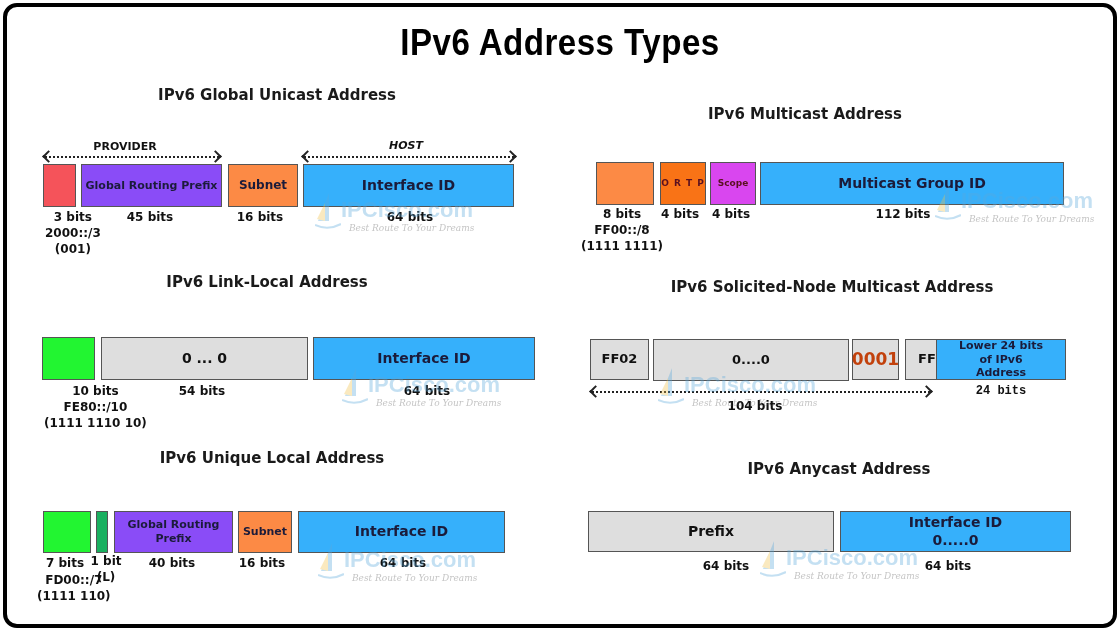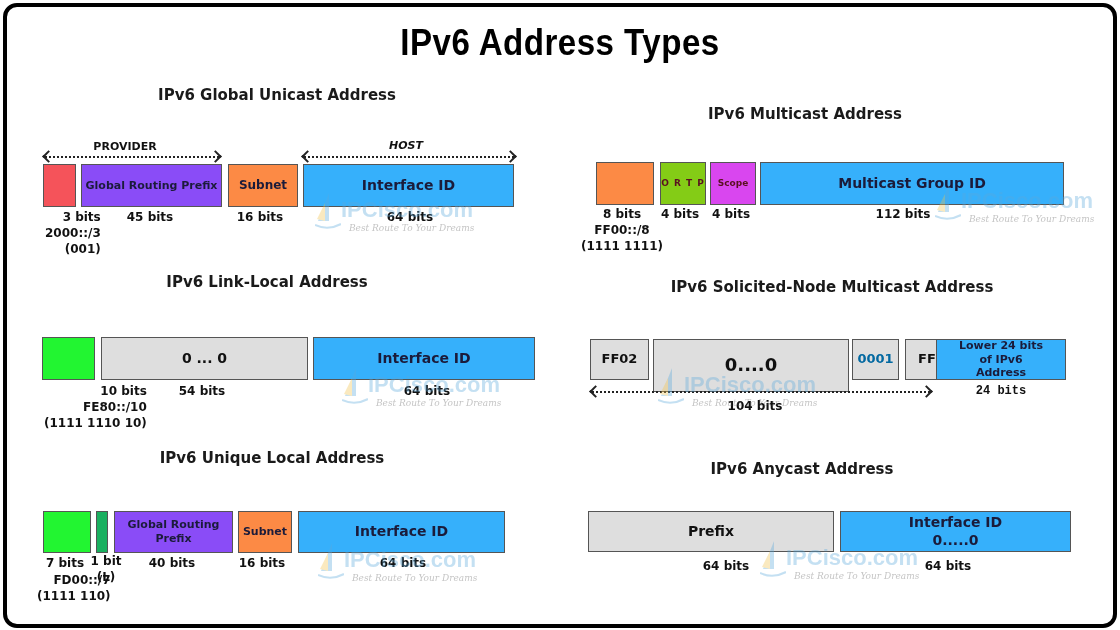--- a/index.html
+++ b/index.html
@@ -2,21 +2,21 @@
 <html><head>
 <meta charset="utf-8">
 <style>
   html, body { margin:0; padding:0; background:#ffffff; }
   body { width:1120px; height:630px; position:relative; overflow:hidden; font-family:"DejaVu Sans", sans-serif; color:#111; }
   .frame { position:absolute; left:3px; top:3px; width:1106px; height:617px; border:4px solid #000; border-radius:14px; background:#fff; }
   .main-title { position:absolute; left:0; width:1120px; top:22px; text-align:center; font-family:"Liberation Sans", sans-serif; font-weight:bold; font-size:36px; letter-spacing:0.5px; color:#000; transform:scaleX(0.92); }
   .sec-title { position:absolute; font-family:"DejaVu Sans", sans-serif; font-weight:bold; font-size:15px; color:#1a1a1a; white-space:nowrap; transform:translateX(-50%); }
   .box { position:absolute; box-sizing:border-box; border:1.5px solid #555; display:flex; align-items:center; justify-content:center; text-align:center; font-weight:bold; color:#1b1b3a; line-height:1.25; }
   .lbl { position:absolute; font-size:12px; font-weight:bold; color:#111; white-space:nowrap; transform:translateX(-50%); text-align:center; line-height:1.35; }
-  .lbl.left { transform:none; text-align:right; }
+  .lbl.left { transform:none; text-align:center; }
   .arrow { position:absolute; height:0; border-top:2px dotted #222; }
   .arrow::before, .arrow::after { content:""; position:absolute; top:-6px; width:7px; height:7px; border-top:2px solid #222; border-left:2px solid #222; }
   .arrow::before { left:-1px; transform:rotate(-45deg); }
   .arrow::after { right:-1px; transform:rotate(135deg); }
   .arrow-label { position:absolute; font-size:11px; font-weight:bold; transform:translateX(-50%); white-space:nowrap; }
   .wm { position:absolute; opacity:0.35; pointer-events:none; }
   .wm .wm-text { position:absolute; left:26px; top:-8px; font-size:22px; font-weight:bold; color:#5aa8dc; font-family:"Liberation Sans", sans-serif; white-space:nowrap; }
   .wm .wm-tag { position:absolute; left:34px; top:18px; font-size:9px; font-style:italic; color:#555; font-family:"DejaVu Serif", serif; white-space:nowrap; }
   .wm svg { position:absolute; left:0; top:-14px; }
 </style>
@@ -42,21 +42,21 @@
   <div>3 bits</div>
   <div>2000::/3</div>
   <div>(001)</div>
 </div>
 <div class="lbl" style="left:150px; top:209px;">45 bits</div>
 <div class="lbl" style="left:260px; top:209px;">16 bits</div>
 <div class="lbl" style="left:410px; top:209px;">64 bits</div>
 
 <div class="sec-title" style="left:805px; top:105px;">IPv6 Multicast Address</div>
 <div class="box" style="left:596px; top:162px; width:58px; height:43px; background:#fc8a45;"></div>
-<div class="box" style="left:660px; top:162px; width:46px; height:43px; background:#84cc16; font-size:9px; color:#5a1020; letter-spacing:1px;">O R T P</div>
+<div class="box" style="left:660px; top:162px; width:46px; height:43px; background:#f97316; font-size:9px; color:#5a1020; letter-spacing:1px;">O R T P</div>
 <div class="box" style="left:710px; top:162px; width:46px; height:43px; background:#d946ef; font-size:9px; color:#5a1020;">Scope</div>
 <div class="box" style="left:760px; top:162px; width:304px; height:43px; background:#36b0fb; font-size:14px;">Multicast Group ID</div>
 
 <div class="lbl" style="left:622px; top:206px;">
   <div>8 bits</div>
   <div>FF00::/8</div>
   <div>(1111 1111)</div>
 </div>
 <div class="lbl" style="left:680px; top:206px;">4 bits</div>
 <div class="lbl" style="left:731px; top:206px;">4 bits</div>
@@ -70,22 +70,22 @@
 <div class="lbl left" style="left:44px; top:383px;">
   <div>10 bits</div>
   <div>FE80::/10</div>
   <div>(1111 1110 10)</div>
 </div>
 <div class="lbl" style="left:202px; top:383px;">54 bits</div>
 <div class="lbl" style="left:427px; top:383px;">64 bits</div>
 
 <div class="sec-title" style="left:832px; top:278px;">IPv6 Solicited-Node Multicast Address</div>
 <div class="box" style="left:590px; top:339px; width:59px; height:41px; background:#dedede; font-size:13px; color:#111;">FF02</div>
-<div class="box" style="left:653px; top:339px; width:196px; height:53px; background:#dedede; font-size:18px; color:#111;">0....0</div>
-<div class="box" style="left:852px; top:339px; width:47px; height:41px; background:#dedede; font-size:13px; color:#0369a1;">0001</div>
+<div class="box" style="left:653px; top:339px; width:196px; height:42px; background:#dedede; font-size:13px; color:#111;">0....0</div>
+<div class="box" style="left:852px; top:339px; width:47px; height:41px; background:#dedede; font-size:17px; color:#c2410c;">0001</div>
 <div class="box" style="left:905px; top:339px; width:44px; height:41px; background:#dedede; font-size:13px; color:#111;">FF</div>
 <div class="box" style="left:936px; top:339px; width:130px; height:41px; background:#36b0fb; font-size:11px; padding:0 19px;">Lower 24 bits of IPv6 Address</div>
 
 <div class="arrow" style="left:592px; top:391px; width:338px;"></div>
 <div class="lbl" style="left:755px; top:398px;">104 bits</div>
 <div class="lbl" style="left:1001px; top:383px;font-family:Liberation Mono, monospace;">24 bits</div>
 
 <div class="sec-title" style="left:272px; top:449px;">IPv6 Unique Local Address</div>
 <div class="box" style="left:43px; top:511px; width:48px; height:42px; background:#22f531;"></div>
 <div class="box" style="left:96px; top:511px; width:12px; height:42px; background:#1ab060;"></div>
@@ -101,21 +101,21 @@
   <div>(1111 110)</div>
 </div>
 <div class="lbl" style="left:106px; top:553px;">
   <div>1 bit</div>
   <div>(L)</div>
 </div>
 <div class="lbl" style="left:172px; top:555px;">40 bits</div>
 <div class="lbl" style="left:262px; top:555px;">16 bits</div>
 <div class="lbl" style="left:403px; top:555px;">64 bits</div>
 
-<div class="sec-title" style="left:802px; top:460px;">IPv6 Anycast Address</div>
+<div class="sec-title" style="left:839px; top:460px;">IPv6 Anycast Address</div>
 <div class="box" style="left:588px; top:511px; width:246px; height:41px; background:#dedede; font-size:14px; color:#111;">Prefix</div>
 <div class="box" style="left:840px; top:511px; width:231px; height:41px; background:#36b0fb; font-size:14px; flex-direction:column;">
   <div>Interface ID</div>
   <div>0.....0</div>
 </div>
 <div class="lbl" style="left:726px; top:558px;">64 bits</div>
 <div class="lbl" style="left:948px; top:558px;">64 bits</div>
 
 <div class="wm" style="left:315px; top:205px;">
   <svg width="26" height="40" viewBox="0 0 26 40">

